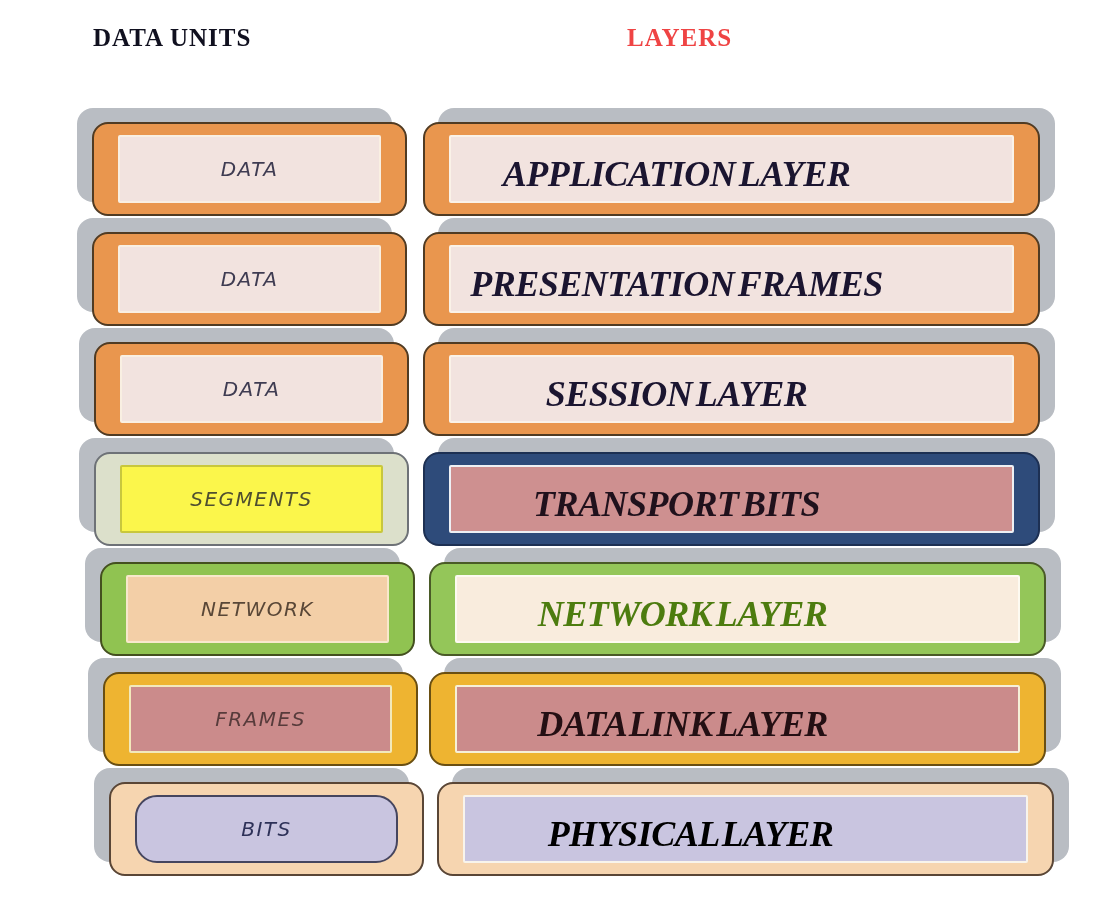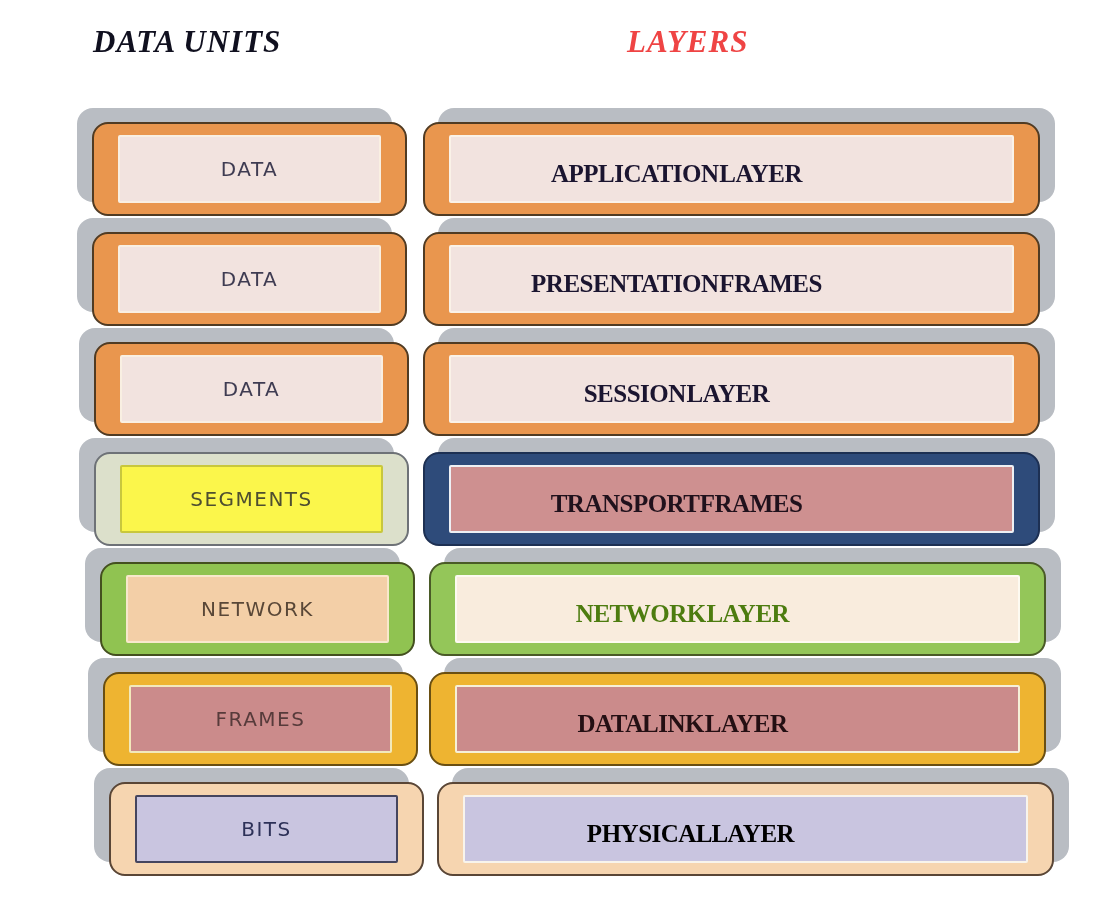--- a/index.html
+++ b/index.html
@@ -2,47 +2,48 @@
 <html><head>
 <meta charset="utf-8">
 <style>
   html,body{margin:0;padding:0;background:#ffffff;}
   *{box-sizing:border-box;}
   .canvas{
     position:relative;width:1102px;height:900px;background:#ffffff;
     font-family:"Liberation Serif",serif;overflow:hidden;
   }
   .hdr{
-    position:absolute;top:24px;font-weight:bold;font-size:31px;
-    letter-spacing:1px;color:#10101f;white-space:nowrap;font-style:italic;
+    position:absolute;top:24px;font-weight:bold;font-size:25px;
+    letter-spacing:1px;color:#10101f;white-space:nowrap;
   }
   .hdr-left{left:93px;}
   .hdr-right{left:627px;}
   .row{position:absolute;left:0;width:1102px;height:94px;}
   .box{
     position:absolute;top:0;height:94px;border:2px solid #000;
     border-radius:16px;
+    font-style:italic;
   }
   .unit-box{width:315px;}
   .layer-box{width:617px;}
   .shadow-left{box-shadow:-15px -14px 0 0 var(--shadow,#b9bdc3);}
   .shadow-right{box-shadow:15px -14px 0 0 var(--shadow,#b9bdc3);}
   .inner{
     position:absolute;left:24px;right:24px;top:11px;bottom:11px;
     border:2px solid #fff;border-radius:2px;
     display:flex;align-items:center;justify-content:center;
   }
   .layer-inner{padding-right:110px;}
   .unit-label{
     font-family:"DejaVu Sans","Liberation Sans",sans-serif;
     font-size:20px;letter-spacing:1.5px;white-space:nowrap;
   }
   .layer-label{
     font-family:"Liberation Serif",serif;font-weight:bold;
-    font-size:25px;letter-spacing:-0.5px;word-spacing:-5px;white-space:nowrap;margin-top:9px;
+    font-size:36px;letter-spacing:-0.5px;word-spacing:-5px;white-space:nowrap;margin-top:9px;
   }
 </style>
 </head>
 <body>
 
 <div class="canvas" style="--shadow: #b9bdc3; background: rgb(255, 255, 255);">
   <div class="hdr hdr-left" style="color: rgb(16, 16, 31);">DATA UNITS</div>
   <div class="hdr hdr-right" style="color: #ef4444;">LAYERS</div>
   <div id="rows">
   <div class="row" style="top: 122px;">
@@ -85,21 +86,21 @@
   </div>
 
   <div class="row" style="top: 452px;">
     <div class="box unit-box shadow-left" style="left: 94px; background: rgb(220, 224, 203); border-color: rgb(110, 114, 119); padding-left: 29px;">
       <div class="inner" style="background: rgb(251, 246, 75); border-color: rgb(200, 199, 61);">
         <span class="unit-label" style="color: rgb(78, 78, 48);">SEGMENTS</span>
       </div>
     </div>
     <div class="box layer-box shadow-right" style="left: 423px; background: rgb(46, 75, 122); border-color: rgb(29, 48, 83);">
       <div class="inner layer-inner" style="background: rgb(206, 144, 144); border-color: rgb(238, 240, 244);">
-        <span class="layer-label" style="color: rgb(32, 17, 28);">TRANSPORT FRAMES</span>
+        <span class="layer-label" style="color: rgb(32, 17, 28);">TRANSPORT BITS</span>
       </div>
     </div>
   </div>
 
   <div class="row" style="top: 562px;">
     <div class="box unit-box shadow-left" style="left: 100px; background: rgb(144, 195, 81); border-color: rgb(68, 80, 31);">
       <div class="inner" style="background: rgb(243, 207, 167); border-color: rgb(248, 232, 203);">
         <span class="unit-label" style="color: rgb(89, 71, 55);">NETWORK</span>
       </div>
     </div>
@@ -118,21 +119,21 @@
     </div>
     <div class="box unit-box shadow-left" style="left: 103px; background: rgb(238, 180, 49); border-color: rgb(106, 79, 18);">
       <div class="inner" style="background: rgb(203, 139, 139); border-color: rgb(242, 233, 187);">
         <span class="unit-label" style="color: rgb(87, 59, 59);">FRAMES</span>
       </div>
     </div>
   </div>
 
   <div class="row" style="top: 782px;">
     <div class="box unit-box shadow-left" style="left: 109px; background: rgb(246, 213, 176); border-color: rgb(90, 70, 54);">
-      <div class="inner" style="background: rgb(201, 197, 224); border-color: rgb(69, 69, 94);">
+      <div class="inner" style="background: rgb(201, 197, 224); border-color: rgb(69, 69, 94); border-radius: 22px;">
         <span class="unit-label" style="color: rgb(45, 49, 88);">BITS</span>
       </div>
     </div>
     <div class="box layer-box shadow-right" style="left: 437px; background: rgb(246, 213, 176); border-color: rgb(90, 70, 54);">
       <div class="inner layer-inner" style="background: rgb(201, 197, 224); border-color: rgb(248, 244, 236);">
         <span class="layer-label" style="color: #000000;">PHYSICAL LAYER</span>
       </div>
     </div>
   </div>
 </div>

